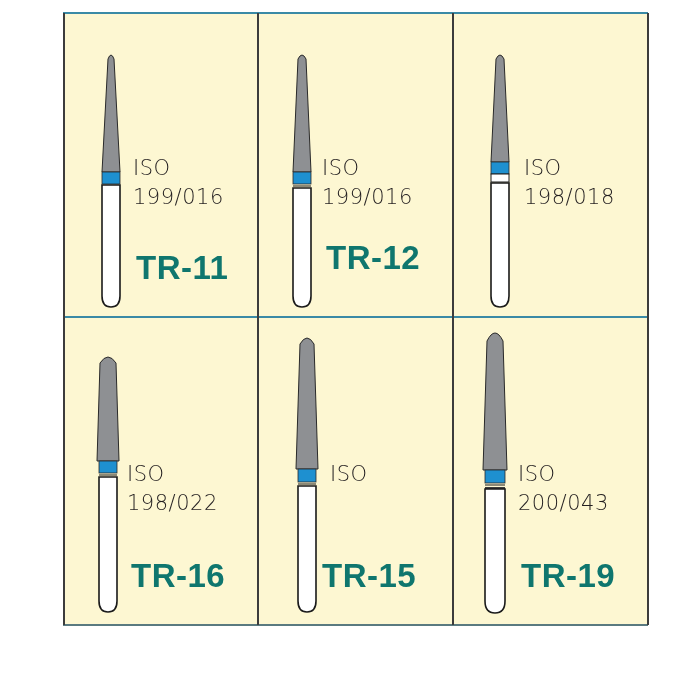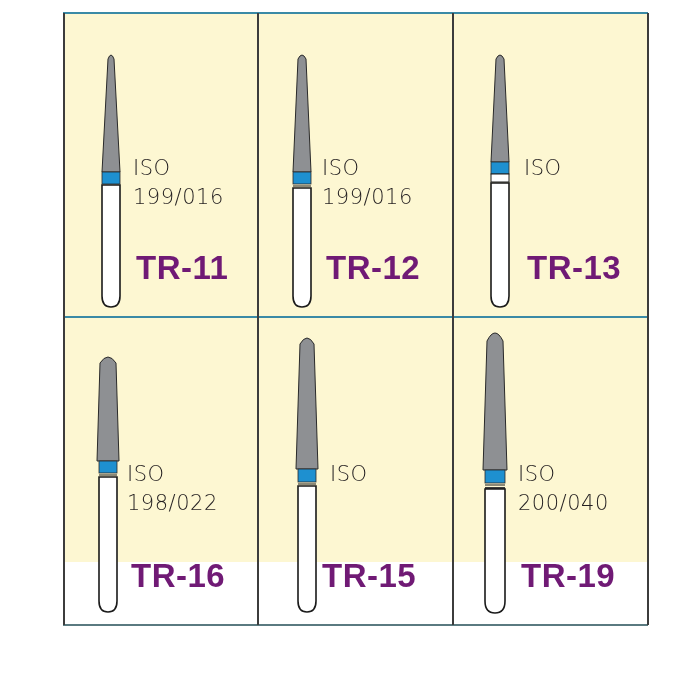--- a/index.html
+++ b/index.html
@@ -1,23 +1,23 @@
 <!DOCTYPE html>
 <html><head>
   <meta charset="utf-8">
   <style>
     html, body { margin: 0; padding: 0; background: #ffffff; }
     body { width: 700px; height: 700px; position: relative; overflow: hidden; font-family: "Liberation Sans", sans-serif; }
-    .grid { position: absolute; left: 63px; top: 13px; width: 585px; height: 549px; background: #fdf7d2; }
+    .grid { position: absolute; left: 63px; top: 13px; width: 585px; height: 612px; background: #fdf7d2; }
     .hline { position: absolute; height: 2px; background: #3a8aa6; }
     .vline { position: absolute; width: 1.5px; background: #3c3c3c; }
     .cell { position: absolute; }
     .bur { position: absolute; }
     .iso { position: absolute; font-family: "DejaVu Sans", sans-serif; font-size: 21px; color: #231f20; line-height: 29px; letter-spacing: 0.5px; font-weight: 300; }
-    .code { position: absolute; font-family: "Liberation Sans", sans-serif; font-weight: bold; font-size: 33px; color: #701a75; letter-spacing: 0.5px; }
+    .code { position: absolute; font-family: "Liberation Sans", sans-serif; font-weight: bold; font-size: 33px; color: #0f766e; letter-spacing: 0.5px; }
   </style>
 </head>
 <body>
 
 <div class="grid">
 
   <div class="cell" style="left:0;top:0;width:195px;height:304px;">
     <svg class="bur" style="left:36px;top:38px;" width="24" height="260" viewBox="0 0 24 260">
       <path d="M9,8 Q12,0 15,8 L21,121 L3,121 Z" fill="#8e9093" stroke="#2a2a2a" stroke-width="1"></path>
       <rect x="3" y="121" width="18" height="12" fill="#1e90d0" stroke="#2a2a2a" stroke-width="0.8"></rect>
@@ -30,32 +30,32 @@
 
   <div class="cell" style="left:195px;top:0;width:195px;height:304px;">
     <svg class="bur" style="left:32px;top:38px;" width="24" height="260" viewBox="0 0 24 260">
       <path d="M8,8 Q12,0 16,8 L21,121 L3,121 Z" fill="#8e9093" stroke="#2a2a2a" stroke-width="1"></path>
       <rect x="3" y="121" width="18" height="12" fill="#1e90d0" stroke="#2a2a2a" stroke-width="0.8"></rect>
       <line x1="3" y1="135" x2="21" y2="135" stroke="#1a1a1a" stroke-width="1"></line>
       <path d="M3,137 L21,137 L21,245 Q21,256 12,256 Q3,256 3,245 Z" fill="#ffffff" stroke="#1a1a1a" stroke-width="1.6"></path>
     </svg>
     <div class="iso" style="left:64px;top:141px;">ISO</div>
     <div class="iso" style="left:64px;top:170px;">199/016</div>
-    <div class="code" style="left:68px;top:236px;">TR-12</div>
+    <div class="code" style="left:68px;top:226px;">TR-12</div>
   </div>
 
   <div class="cell" style="left:390px;top:0;width:195px;height:304px;">
     <svg class="bur" style="left:35px;top:38px;" width="24" height="260" viewBox="0 0 24 260">
       <path d="M8,8 Q12,0 16,8 L21,111 L3,111 Z" fill="#8e9093" stroke="#2a2a2a" stroke-width="1"></path>
       <rect x="3" y="111" width="18" height="12" fill="#1e90d0" stroke="#2a2a2a" stroke-width="0.8"></rect>
       <rect x="3" y="123" width="18" height="8" fill="#ffffff" stroke="#1a1a1a" stroke-width="1"></rect>
       <path d="M3,132 L21,132 L21,245 Q21,256 12,256 Q3,256 3,245 Z" fill="#ffffff" stroke="#1a1a1a" stroke-width="1.6"></path>
     </svg>
     <div class="iso" style="left:71px;top:141px;">ISO</div>
-    <div class="code" style="left:74px;top:236px;">TR-13</div>
+    <div class="iso" style="left:71px;top:170px;">198/018</div>
   </div>
 
   <div class="cell" style="left:0;top:304px;width:195px;height:308px;">
     <svg class="bur" style="left:32px;top:36px;" width="26" height="262" viewBox="0 0 26 262">
       <path d="M5,10 Q13,-2 21,10 L24,108 L2,108 Z" fill="#8e9093" stroke="#2a2a2a" stroke-width="1"></path>
       <rect x="4" y="108" width="18" height="12" fill="#1e90d0" stroke="#2a2a2a" stroke-width="0.8"></rect>
       <line x1="4" y1="122" x2="22" y2="122" stroke="#1a1a1a" stroke-width="1"></line>
       <path d="M4,124 L22,124 L22,248 Q22,259 13,259 Q4,259 4,248 Z" fill="#ffffff" stroke="#1a1a1a" stroke-width="1.6"></path>
     </svg>
     <div class="iso" style="left:64px;top:143px;">ISO</div>
@@ -76,21 +76,21 @@
 
   <div class="cell" style="left:390px;top:304px;width:195px;height:308px;">
     <svg class="bur" style="left:28px;top:12px;" width="28" height="286" viewBox="0 0 28 286">
       <path d="M6,12 Q14,-4 22,12 L26,141 L2,141 Z" fill="#8e9093" stroke="#2a2a2a" stroke-width="1"></path>
       <rect x="4" y="141" width="20" height="13" fill="#1e90d0" stroke="#2a2a2a" stroke-width="0.8"></rect>
       <line x1="4" y1="156" x2="24" y2="156" stroke="#1a1a1a" stroke-width="1"></line>
       <rect x="4" y="158" width="20" height="2" fill="#3a3a3a"></rect>
       <path d="M4,160 L24,160 L24,272 Q24,284 14,284 Q4,284 4,272 Z" fill="#ffffff" stroke="#1a1a1a" stroke-width="1.6"></path>
     </svg>
     <div class="iso" style="left:65px;top:143px;">ISO</div>
-    <div class="iso" style="left:65px;top:172px;">200/040</div>
+    <div class="iso" style="left:65px;top:172px;">200/043</div>
     <div class="code" style="left:68px;top:240px;">TR-19</div>
   </div>
 
   <div class="hline" style="left:0;top:-1px;width:585px;"></div>
   <div class="hline" style="left:0;top:303px;width:585px;"></div>
   <div class="hline" style="left:0;top:611px;width:585px;background:#5a7a80;height:1.5px;"></div>
   <div class="vline" style="left:0;top:0;height:612px;"></div>
   <div class="vline" style="left:194px;top:0;height:612px;"></div>
   <div class="vline" style="left:389px;top:0;height:612px;"></div>
   <div class="vline" style="left:584px;top:0;height:612px;"></div>

